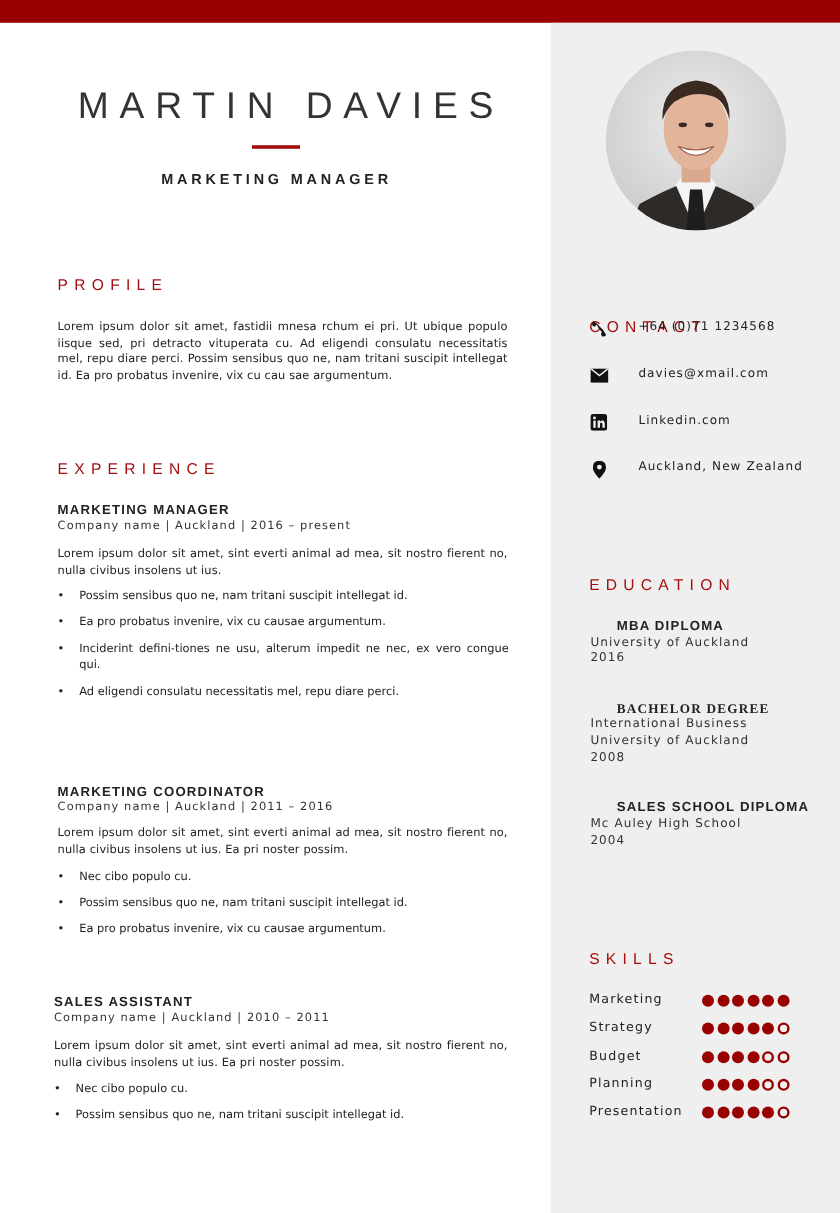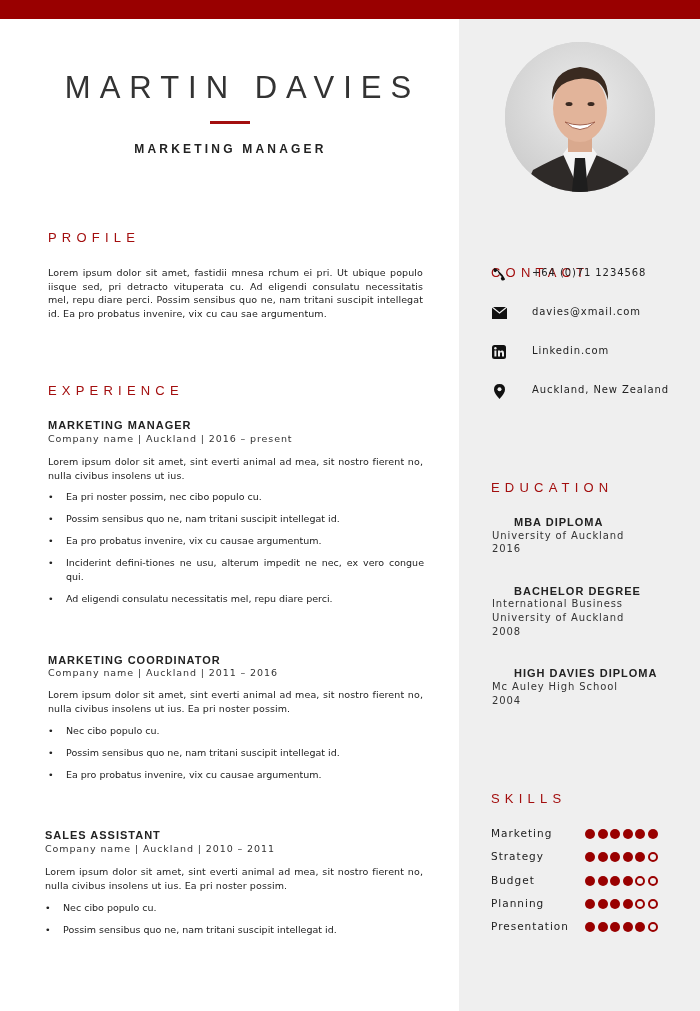--- a/index.html
+++ b/index.html
@@ -84,21 +84,20 @@
 
 <div class="section-heading" style="left:48px; top:230px;">PROFILE</div>
 <p class="para" style="left:48px; top:266px; width:375px;">Lorem ipsum dolor sit amet, fastidii mnesa rchum ei pri. Ut ubique populo iisque sed, pri detracto vituperata cu. Ad eligendi consulatu necessitatis mel, repu diare perci. Possim sensibus quo ne, nam tritani suscipit intellegat id. Ea pro probatus invenire, vix cu cau sae argumentum.</p>
 
 <div class="section-heading" style="left:48px; top:383px;">EXPERIENCE</div>
 
 <div class="job-title" style="left:48px; top:419px;">MARKETING MANAGER</div>
 <div class="job-meta" style="left:48px; top:433px;">Company name | Auckland | 2016 – present</div>
 <p class="para" style="left:48px; top:455px; width:375px;">Lorem ipsum dolor sit amet, sint everti animal ad mea, sit nostro fierent no, nulla civibus insolens ut ius.</p>
 <ul class="bullet-list" style="left:48px; top:490px; width:376px;">
-  <li>Ea pri noster possim, nec cibo populo cu.</li>
   <li>Possim sensibus quo ne, nam tritani suscipit intellegat id.</li>
   <li>Ea pro probatus invenire, vix cu causae argumentum.</li>
   <li>Inciderint defini-tiones ne usu, alterum impedit ne nec, ex vero congue qui.</li>
   <li>Ad eligendi consulatu necessitatis mel, repu diare perci.</li>
 </ul>
 
 <div class="job-title" style="left:48px; top:654px;">MARKETING COORDINATOR</div>
 <div class="job-meta" style="left:48px; top:667px;">Company name | Auckland | 2011 – 2016</div>
 <p class="para" style="left:48px; top:688px; width:375px;">Lorem ipsum dolor sit amet, sint everti animal ad mea, sit nostro fierent no, nulla civibus insolens ut ius. Ea pri noster possim.</p>
 <ul class="bullet-list" style="left:48px; top:724px; width:376px;">
@@ -157,26 +156,26 @@
   </span>
   <span class="contact-text">Auckland, New Zealand</span>
 </div>
 
 <div class="section-heading" style="left:491px; top:480px;">EDUCATION</div>
 
 <div class="edu-title" style="top:516px;">MBA DIPLOMA</div>
 <div class="edu-line" style="top:530px;">University of Auckland</div>
 <div class="edu-line" style="top:543px;">2016</div>
 
-<div class="edu-title" style="top:585px;">BACHELOR DEGREE</div>
+<div class="edu-title" style="top:585px;font-family:Liberation Serif, serif;">BACHELOR DEGREE</div>
 <div class="edu-line" style="top:598px;">International Business</div>
 <div class="edu-line" style="top:612px;">University of Auckland</div>
 <div class="edu-line" style="top:626px;">2008</div>
 
-<div class="edu-title" style="top:667px;">HIGH DAVIES DIPLOMA</div>
+<div class="edu-title" style="top:667px;">SALES SCHOOL DIPLOMA</div>
 <div class="edu-line" style="top:681px;">Mc Auley High School</div>
 <div class="edu-line" style="top:695px;">2004</div>
 
 <div class="section-heading" style="left:491px; top:791px;">SKILLS</div>
 
 <div class="skill-row" style="top:827px;">
   <span class="skill-label">Marketing</span>
   <span class="skill-dots">
       <span class="dot on"></span>
       <span class="dot on"></span>

